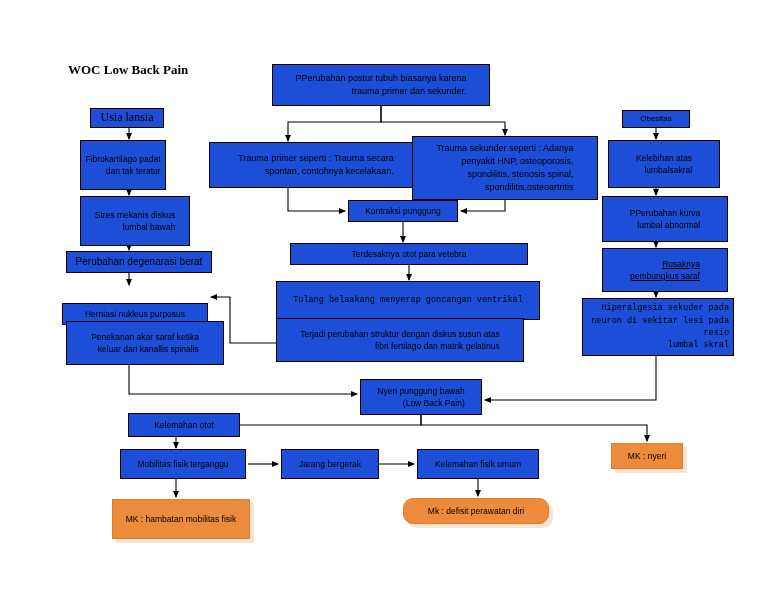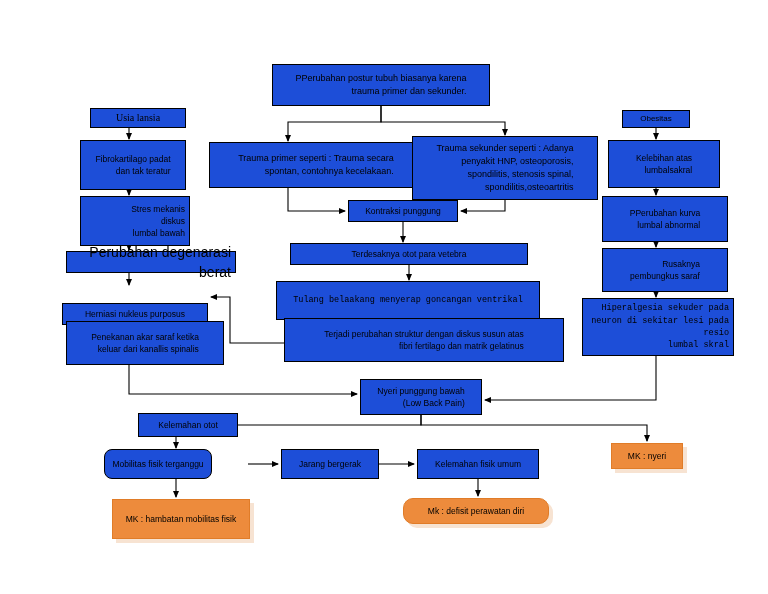--- a/index.html
+++ b/index.html
@@ -66,20 +66,21 @@
     color: #000000;
     white-space: nowrap;
     z-index: 3;
   }
 </style>
 </head>
 <body>
 
 <div id="page">
 
+  <div id="title" style="left:68px; top:62px;">WOC Low Back Pain</div>
 
   <svg id="edges" viewBox="0 0 768 594" xmlns="http://www.w3.org/2000/svg">
     <defs>
       <marker id="ah" markerWidth="7" markerHeight="7" refX="6" refY="3" orient="auto" markerUnits="userSpaceOnUse">
         <path d="M0,0 L7,3 L0,6 Z" fill="#000000"></path>
       </marker>
     </defs>
     <g stroke="#000000" stroke-width="1.1" fill="none" marker-end="url(#ah)">
 
       <path d="M129,128 L129,139"></path>
@@ -110,96 +111,96 @@
       <path d="M421,415 L421,425 L647,425 L647,441"></path>
       <path d="M176,437 L176,448"></path>
       <path d="M248,464 L278,464"></path>
       <path d="M379,464 L414,464"></path>
       <path d="M176,479 L176,497"></path>
       <path d="M478,479 L478,496"></path>
     </g>
   </svg>
 
   <div id="nodes">
-      <div class="node serif" style="left: 90px; top: 108px; width: 96px; height: 20px; font-size: 10px;">
+      <div class="node serif" style="left: 90px; top: 108px; width: 74px; height: 20px; font-size: 12px;">
         <span class="txt">Usia lansia</span>
       </div>
       <div class="node" style="left: 272px; top: 64px; width: 218px; height: 42px; font-size: 9px;">
         <span class="txt">PPerubahan postur tubuh biasanya karena
 trauma primer dan sekunder.</span>
       </div>
       <div class="node" style="left: 622px; top: 110px; width: 68px; height: 18px; font-size: 8px;">
         <span class="txt">Obesitas</span>
       </div>
-      <div class="node" style="left: 80px; top: 140px; width: 106px; height: 50px; font-size: 8.5px;">
+      <div class="node" style="left: 80px; top: 140px; width: 86px; height: 50px; font-size: 8.5px;">
         <span class="txt">Fibrokartilago padat
 dan tak teratur</span>
       </div>
       <div class="node" style="left: 209px; top: 142px; width: 214px; height: 46px; font-size: 9px;">
         <span class="txt">Trauma primer seperti : Trauma secara
 spontan, contohnya kecelakaan.</span>
       </div>
       <div class="node" style="left: 412px; top: 136px; width: 186px; height: 64px; font-size: 9px;">
         <span class="txt">Trauma sekunder seperti : Adanya
 penyakit HNP, osteoporosis,
 spondilitis, stenosis spinal,
 spondilitis,osteoartritis</span>
       </div>
       <div class="node" style="left: 608px; top: 140px; width: 112px; height: 48px; font-size: 8.5px;">
         <span class="txt">Kelebihan atas
 lumbalsakral</span>
       </div>
-      <div class="node" style="left: 80px; top: 196px; width: 110px; height: 50px; font-size: 8.5px; padding-left: 36px;">
+      <div class="node" style="left: 80px; top: 196px; width: 110px; height: 50px; font-size: 8.5px;">
         <span class="txt">Stres mekanis diskus
 lumbal bawah</span>
       </div>
       <div class="node" style="left: 348px; top: 200px; width: 110px; height: 22px; font-size: 8.5px;">
         <span class="txt">Kontraksi punggung</span>
       </div>
       <div class="node" style="left: 602px; top: 196px; width: 126px; height: 46px; font-size: 8.5px;">
         <span class="txt">PPerubahan kurva
 lumbal abnormal</span>
       </div>
       <div class="node" style="left: 290px; top: 243px; width: 238px; height: 22px; font-size: 8.5px;">
         <span class="txt">Terdesaknya otot para vetebra</span>
       </div>
-      <div class="node" style="left: 66px; top: 251px; width: 170px; height: 22px; font-size: 14px;">
+      <div class="node" style="left: 66px; top: 251px; width: 146px; height: 22px; font-size: 10px;">
         <span class="txt">Perubahan degenarasi berat</span>
       </div>
-      <div class="node" style="left: 602px; top: 248px; width: 126px; height: 44px; font-size: 8.5px;">
+      <div class="node" style="left: 602px; top: 248px; width: 126px; height: 44px; font-size: 8.5px; text-decoration: underline;">
         <span class="txt">Rusaknya
 pembungkus saraf</span>
       </div>
       <div class="node" style="left: 62px; top: 303px; width: 146px; height: 22px; font-size: 8.5px;">
         <span class="txt">Herniasi nukleus purposus</span>
       </div>
       <div class="node" style="left: 276px; top: 281px; width: 264px; height: 39px; font-size: 8.5px; font-family: Liberation Mono, monospace;">
         <span class="txt">Tulang belaakang menyerap goncangan ventrikal</span>
       </div>
       <div class="node" style="left: 66px; top: 321px; width: 158px; height: 44px; font-size: 8.5px;">
         <span class="txt">Penekanan akar saraf ketika
 keluar dari kanallis spinalis</span>
       </div>
-      <div class="node" style="left: 284px; top: 318px; width: 280px; height: 44px; font-size: 8.5px;">
+      <div class="node" style="left: 276px; top: 318px; width: 248px; height: 44px; font-size: 8.5px;">
         <span class="txt">Terjadi perubahan struktur dengan diskus susun atas
 fibri fertilago dan matrik gelatinus</span>
       </div>
       <div class="node" style="left: 582px; top: 298px; width: 152px; height: 58px; font-size: 8.5px; font-family: Liberation Mono, monospace;">
         <span class="txt">Hiperalgesia sekuder pada
 neuron di sekitar lesi pada resio
 lumbal skral</span>
       </div>
       <div class="node" style="left: 360px; top: 379px; width: 122px; height: 36px; font-size: 8.5px;">
         <span class="txt">Nyeri punggung bawah
 (Low Back Pain)</span>
       </div>
-      <div class="node" style="left: 138px; top: 413px; width: 100px; height: 24px; font-size: 8.5px;">
+      <div class="node" style="left: 128px; top: 413px; width: 112px; height: 24px; font-size: 8.5px;">
         <span class="txt">Kelemahan otot</span>
       </div>
-      <div class="node" style="left: 104px; top: 449px; width: 108px; height: 30px; font-size: 8.5px; border-radius: 8px;">
+      <div class="node" style="left: 120px; top: 449px; width: 126px; height: 30px; font-size: 8.5px;">
         <span class="txt">Mobilitas fisik terganggu</span>
       </div>
       <div class="node" style="left: 281px; top: 449px; width: 98px; height: 30px; font-size: 8.5px;">
         <span class="txt">Jarang bergerak</span>
       </div>
       <div class="node" style="left: 417px; top: 449px; width: 122px; height: 30px; font-size: 8.5px;">
         <span class="txt">Kelemahan fisik umum</span>
       </div>
       <div class="mk" style="left: 112px; top: 499px; width: 138px; height: 40px; font-size: 8.5px;">
         <span class="txt">MK : hambatan mobilitas

